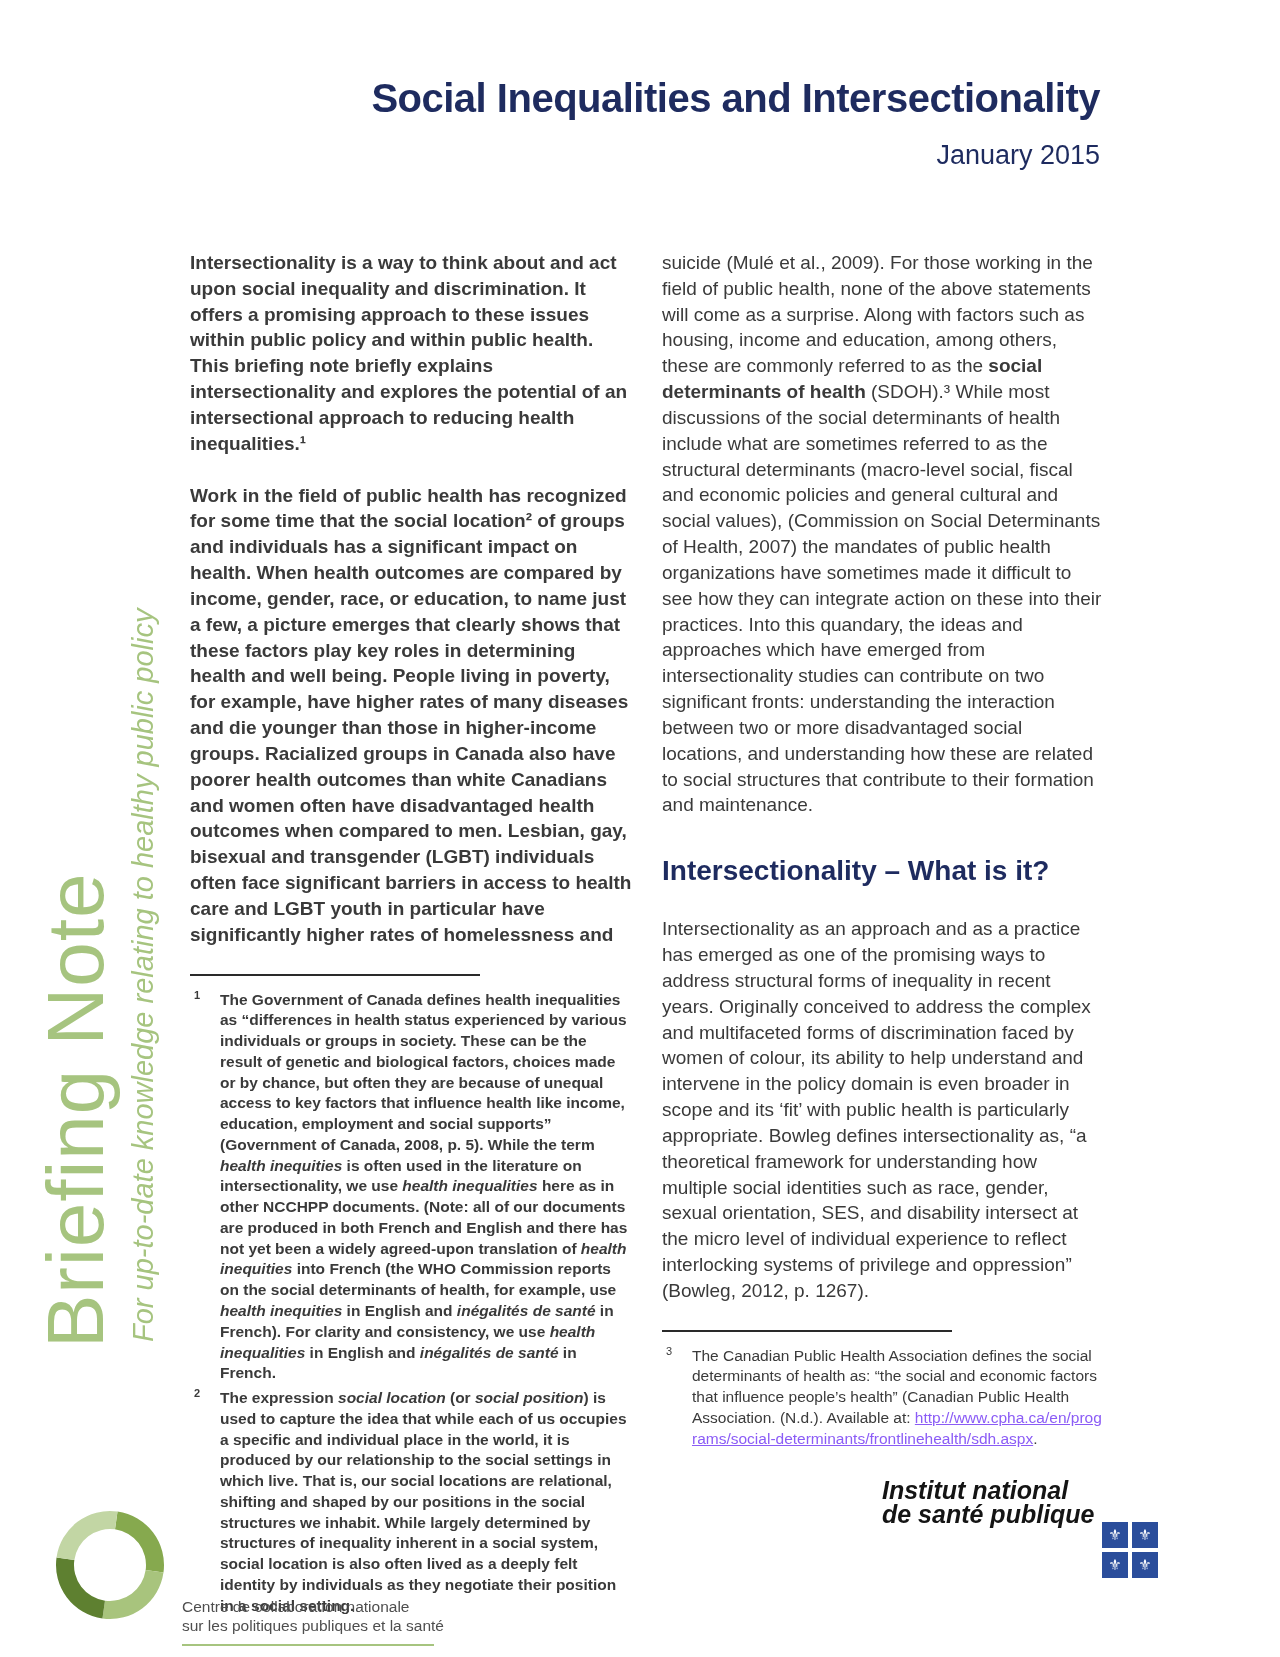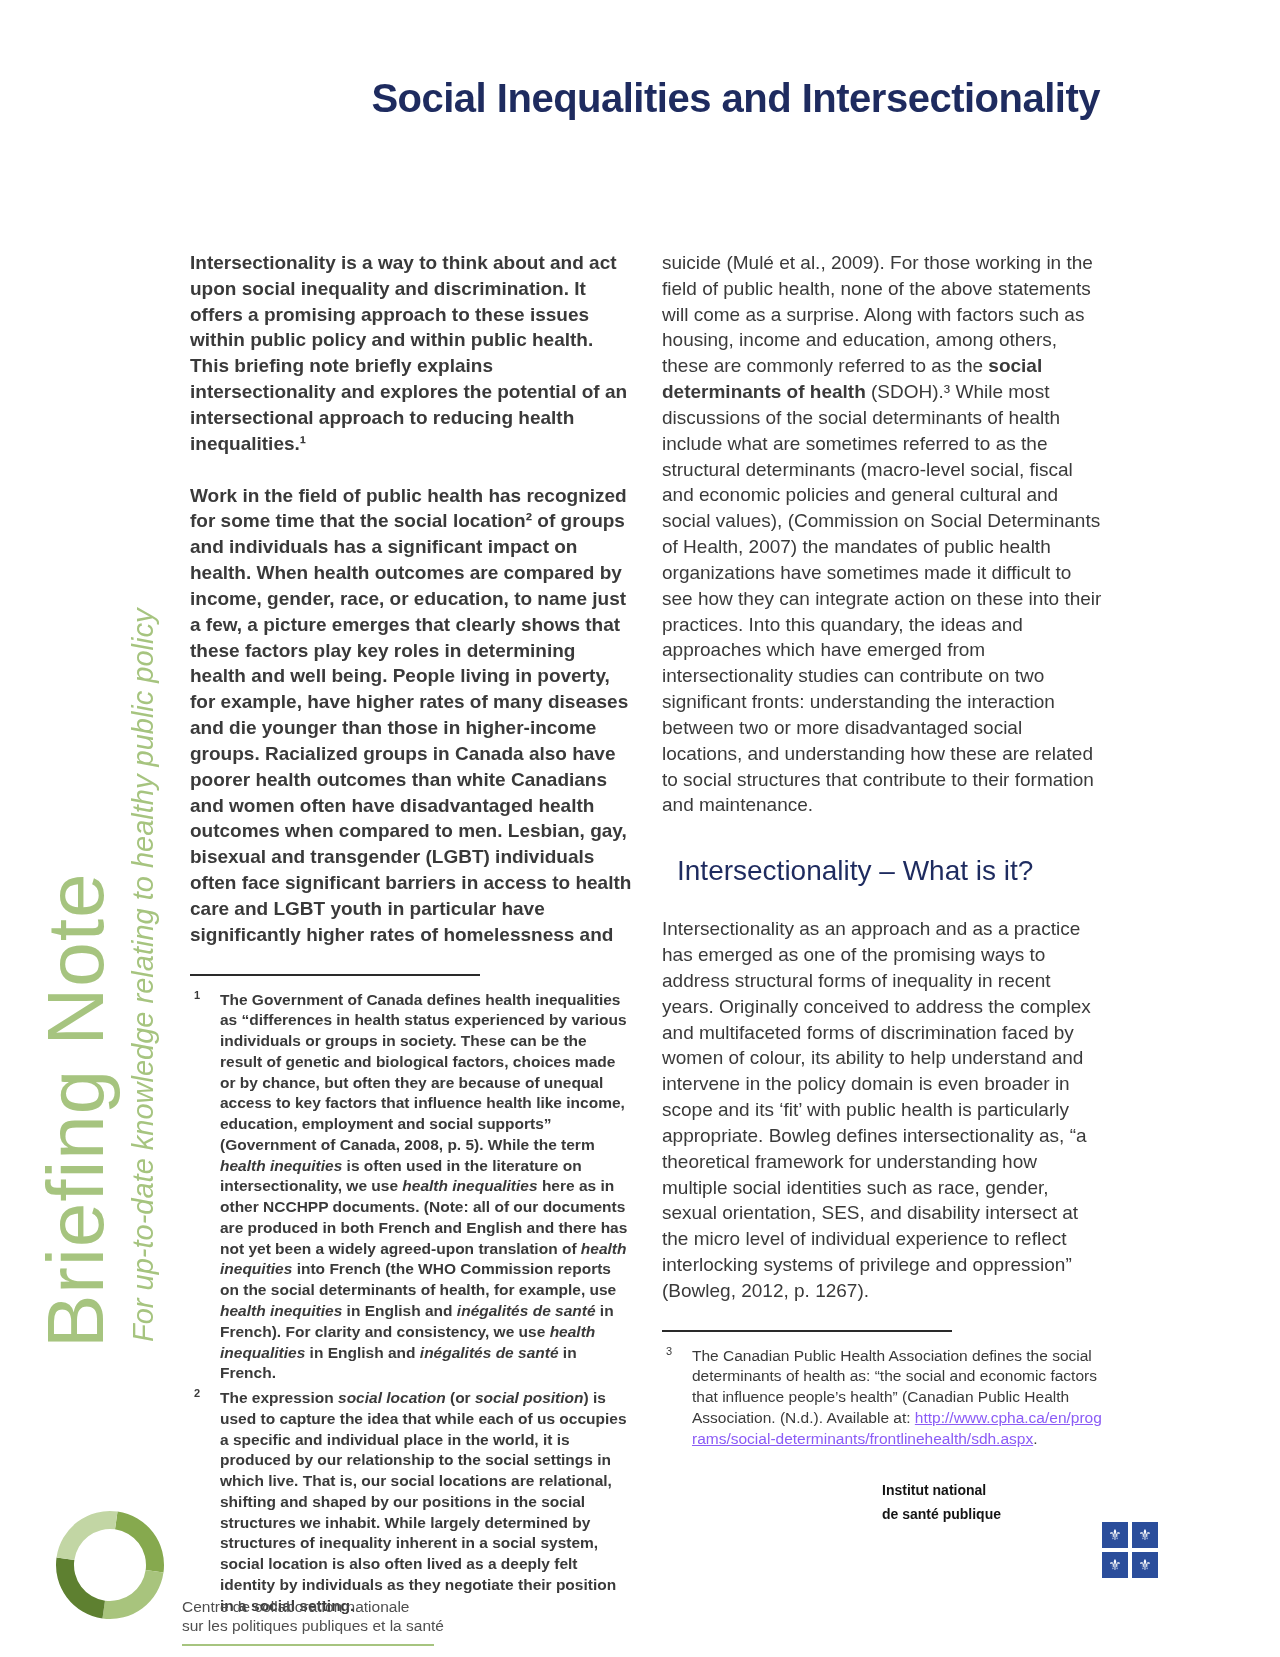--- a/index.html
+++ b/index.html
@@ -35,21 +35,21 @@
   
   .col { position:absolute; top:250px; width:443px; font-size:19px; line-height:1.36; }
   .col-left  { left:190px;font-weight:bold; }
   .col-right { left:662px; }
   .col p { margin:0 0 26px 0; }
   .bd { font-weight:bold; }
   .it { font-style:italic; }
   .lnk { color:#8b5cf6; text-decoration:underline; word-break:break-all; cursor:pointer; }
 
   .section-heading {
-    font-size:28px; color:#1e2b5f; margin:34px 0 26px 15px; font-weight:normal;
+    font-size:28px; color:#1e2b5f; margin:34px 0 26px 0; font-weight:bold;
   }
 
   
   .fn-rule { width:290px; border:none; border-top:2px solid #2a2a2a; margin:18px 0 14px 0; }
   .footnote {
     position:relative; padding-left:30px; margin-bottom:4px;
     font-size:15.5px; line-height:1.34;
   }
   .fn-marker {
     position:absolute; left:4px; top:-2px; font-size:11px;
@@ -57,36 +57,37 @@
 
   
   .ncchpp-logo { position:absolute; left:50px; top:1505px; }
   .ncchpp-text {
     position:absolute; left:182px; top:1597px;
     font-size:15.5px; line-height:19px; color:#4e4e4e;
   }
   .ncchpp-divider { width:252px; border:none; border-top:2px solid #a6c47f; margin:9px 0; }
 
   .inspq { position:absolute; left:878px; top:1478px; width:280px; }
-  .inspq-top { font-size:14px; line-height:24px; font-weight:bold; color:#141414; padding-left:4px; }
+  .inspq-top { font-size:25px; line-height:24px; font-weight:bold; font-style:italic; color:#141414; padding-left:4px; }
   .inspq-bottom { display:flex; align-items:center; justify-content:flex-end; margin-top:-4px; }
   .quebec-wordmark { font-size:46px; color:#141414; letter-spacing:0px; }
   .quebec-flag { display:grid; grid-template-columns:26px 26px; grid-template-rows:26px 26px; gap:4px; margin-left:12px; }
   .flag-square {
     background:#2a4d9b; width:26px; height:26px;
     display:flex; align-items:center; justify-content:center;
   }
   .fleur { color:#ffffff; font-size:15px; line-height:1; font-family:"DejaVu Sans", sans-serif; }
 </style>
 </head>
 <body>
 
 <div class="page">
 
   <div class="doc-title">Social Inequalities and Intersectionality</div>
+  <div class="doc-date">January 2015</div>
 
   <div class="wordmark">Briefing Note</div>
   <div class="tagline">For up-to-date knowledge relating to healthy public policy</div>
 
   <div class="col col-left">
     <p>Intersectionality is a way to think about and act upon social inequality and discrimination. It offers a promising approach to these issues within public policy and within public health. This briefing note briefly explains intersectionality and explores the potential of an intersectional approach to reducing health inequalities.¹</p>
     <p>Work in the field of public health has recognized for some time that the social location² of groups and individuals has a significant impact on health. When health outcomes are compared by income, gender, race, or education, to name just a few, a picture emerges that clearly shows that these factors play key roles in determining health and well being. People living in poverty, for example, have higher rates of many diseases and die younger than those in higher-income groups. Racialized groups in Canada also have poorer health outcomes than white Canadians and women often have disadvantaged health outcomes when compared to men. Lesbian, gay, bisexual and transgender (LGBT) individuals often face significant barriers in access to health care and LGBT youth in particular have significantly higher rates of homelessness and</p>
 
     <hr class="fn-rule">
 

